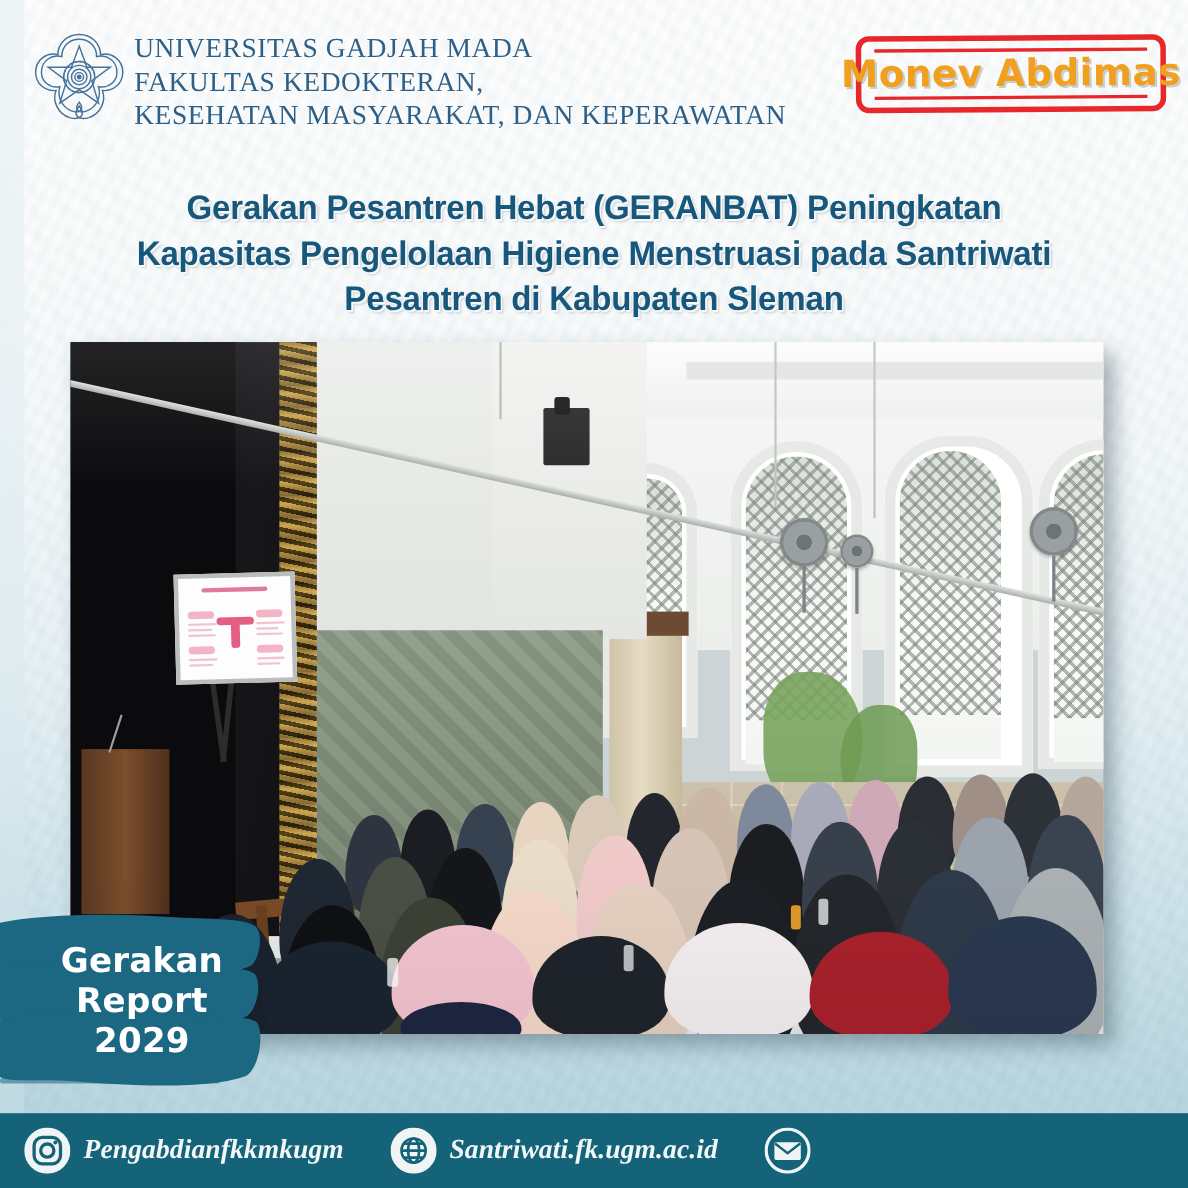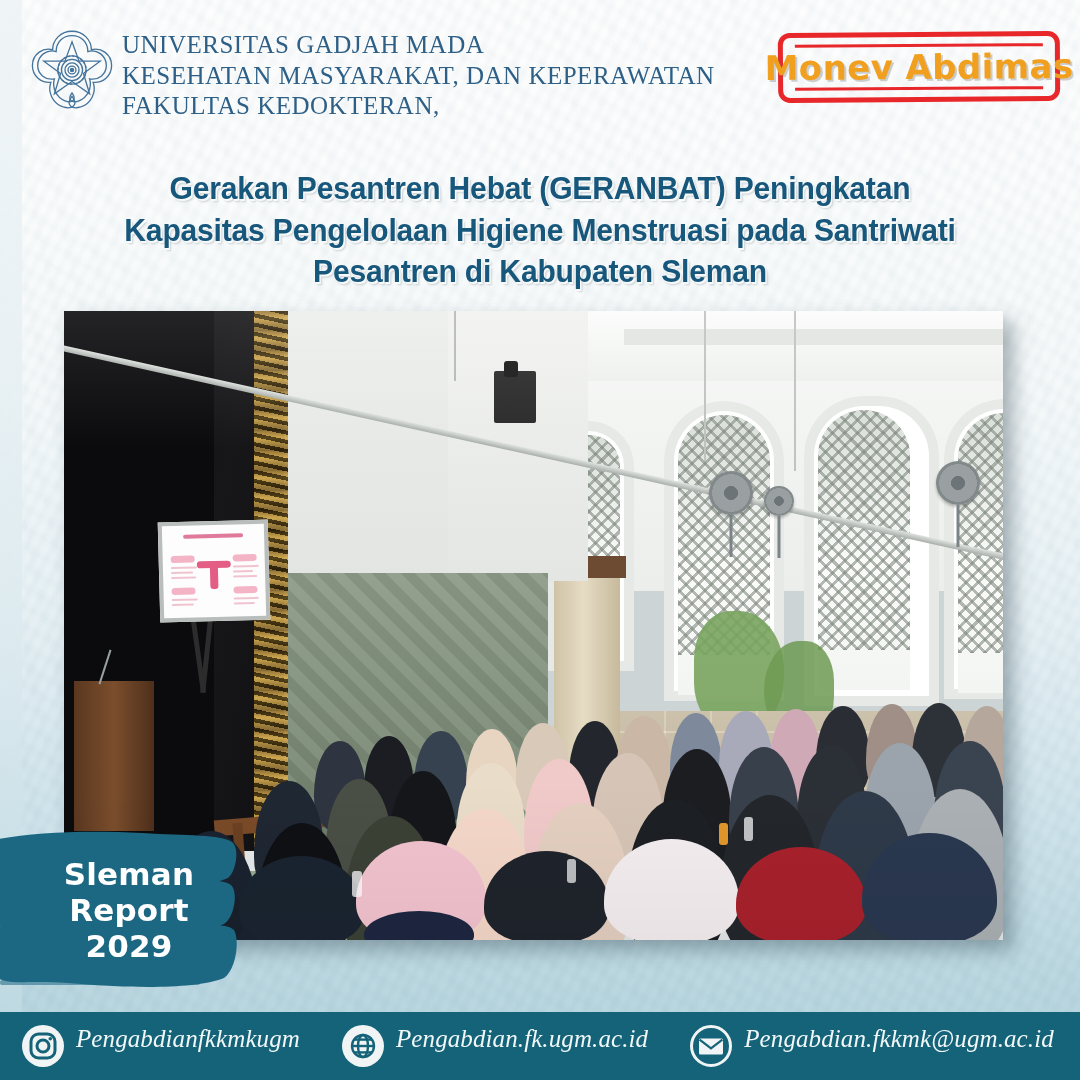--- a/index.html
+++ b/index.html
@@ -167,21 +167,21 @@
     color:#ffffff;font-size:31px;font-weight:bold;line-height:1.16;
     font-family:"DejaVu Sans",sans-serif;letter-spacing:.2px;
     padding-left:22px;box-sizing:border-box;
   }
 
   
   .footer{
     position:absolute;left:0;top:1012px;width:1080px;height:68px;
     background:#146378;display:flex;align-items:center;
   }
-  .fitem{display:flex;align-items:flex-start;}
+  .fitem{display:flex;align-items:center;font-weight:bold;}
   .fico{width:42px;height:42px;flex:0 0 42px;margin-right:12px;position:relative;}
   .flabel{
     color:#f2f7f8;font-style:italic;font-size:25px;
     font-family:"Liberation Serif",serif;white-space:nowrap;letter-spacing:.1px;
   }
 </style>
 </head>
 <body>
 
 <div class="poster">
@@ -199,22 +199,22 @@
           <circle cx="50" cy="50" r="12"></circle>
           <circle cx="50" cy="50" r="8"></circle>
           <circle cx="50" cy="50" r="4.5"></circle>
           <circle cx="50" cy="50" r="1.8" fill="#44739b"></circle>
           <path d="M34 50 a16 16 0 0 1 32 0 a16 16 0 0 1 -32 0" stroke-dasharray="2.5 2.5"></path>
         </g>
       </svg>
     </div>
     <div class="ugm-title">
       <div>UNIVERSITAS GADJAH MADA</div>
+      <div>FAKULTAS KEDOKTERAN,</div>
       <div>KESEHATAN MASYARAKAT, DAN KEPERAWATAN</div>
-      <div>FAKULTAS KEDOKTERAN,</div>
     </div>
 
     <div class="stamp">
       <span class="stamp-text">Monev Abdimas</span>
     </div>
   </div>
 
   <div class="poster-title">
     <div>Gerakan Pesantren Hebat (GERANBAT) Peningkatan</div>
     <div>Kapasitas Pengelolaan Higiene Menstruasi pada Santriwati</div>
@@ -363,21 +363,21 @@
         <path d="M0 52 C40 44 110 44 168 48 C208 51 232 48 240 56 C246 64 242 88 232 94 C204 106 140 104 84 100 C44 97 12 102 2 94 C-4 86 -4 60 0 52 Z"></path>
         <path d="M4 98 C44 88 112 88 170 93 C210 96 234 92 242 100 C248 110 244 140 232 148 C202 160 132 158 76 153 C38 150 12 156 4 146 C-2 136 0 106 4 98 Z"></path>
       </g>
       <g fill="#1c6883" opacity="0.55">
         <rect x="18" y="46" width="190" height="4" rx="2"></rect>
         <rect x="30" y="92" width="176" height="4" rx="2"></rect>
         <rect x="8" y="150" width="200" height="5" rx="2"></rect>
       </g>
     </svg>
     <div class="brush-text">
-      <span>Sleman</span>
+      <span>Gerakan</span>
       <span>Report</span>
       <span>2029</span>
     </div>
   </div>
 
   <div class="footer">
     <div class="fitem" style="margin-left:22px;">
       <span class="fico">
         <svg width="42" height="42" viewBox="0 0 42 42">
           <circle cx="21" cy="21" r="21" fill="#f0f4f5"></circle>
@@ -395,27 +395,26 @@
           <circle cx="21" cy="21" r="21" fill="#f0f4f5"></circle>
           <g fill="none" stroke="#146378" stroke-width="2.4">
             <circle cx="21" cy="21" r="11"></circle>
             <ellipse cx="21" cy="21" rx="5" ry="11"></ellipse>
             <line x1="10" y1="21" x2="32" y2="21"></line>
             <line x1="12.2" y1="14.6" x2="29.8" y2="14.6"></line>
             <line x1="12.2" y1="27.4" x2="29.8" y2="27.4"></line>
           </g>
         </svg>
       </span>
-      <span class="flabel">Pengabdian.fk.ugm.ac.id</span>
+      <span class="flabel">Santriwati.fk.ugm.ac.id</span>
     </div>
 
     <div class="fitem" style="margin-left:42px;">
       <span class="fico">
         <svg width="42" height="42" viewBox="0 0 42 42">
           <circle cx="21" cy="21" r="19.5" fill="none" stroke="#f0f4f5" stroke-width="3"></circle>
           <rect x="9" y="13.5" width="24" height="16" rx="1.5" fill="#f0f4f5"></rect>
           <path d="M9.6 14.6 L21 23.4 L32.4 14.6" fill="none" stroke="#146378" stroke-width="2.2"></path>
         </svg>
       </span>
-      <span class="flabel">Pengabdian.fkkmk@ugm.ac.id</span>
     </div>
   </div>
 </div>
 
 </body></html>

